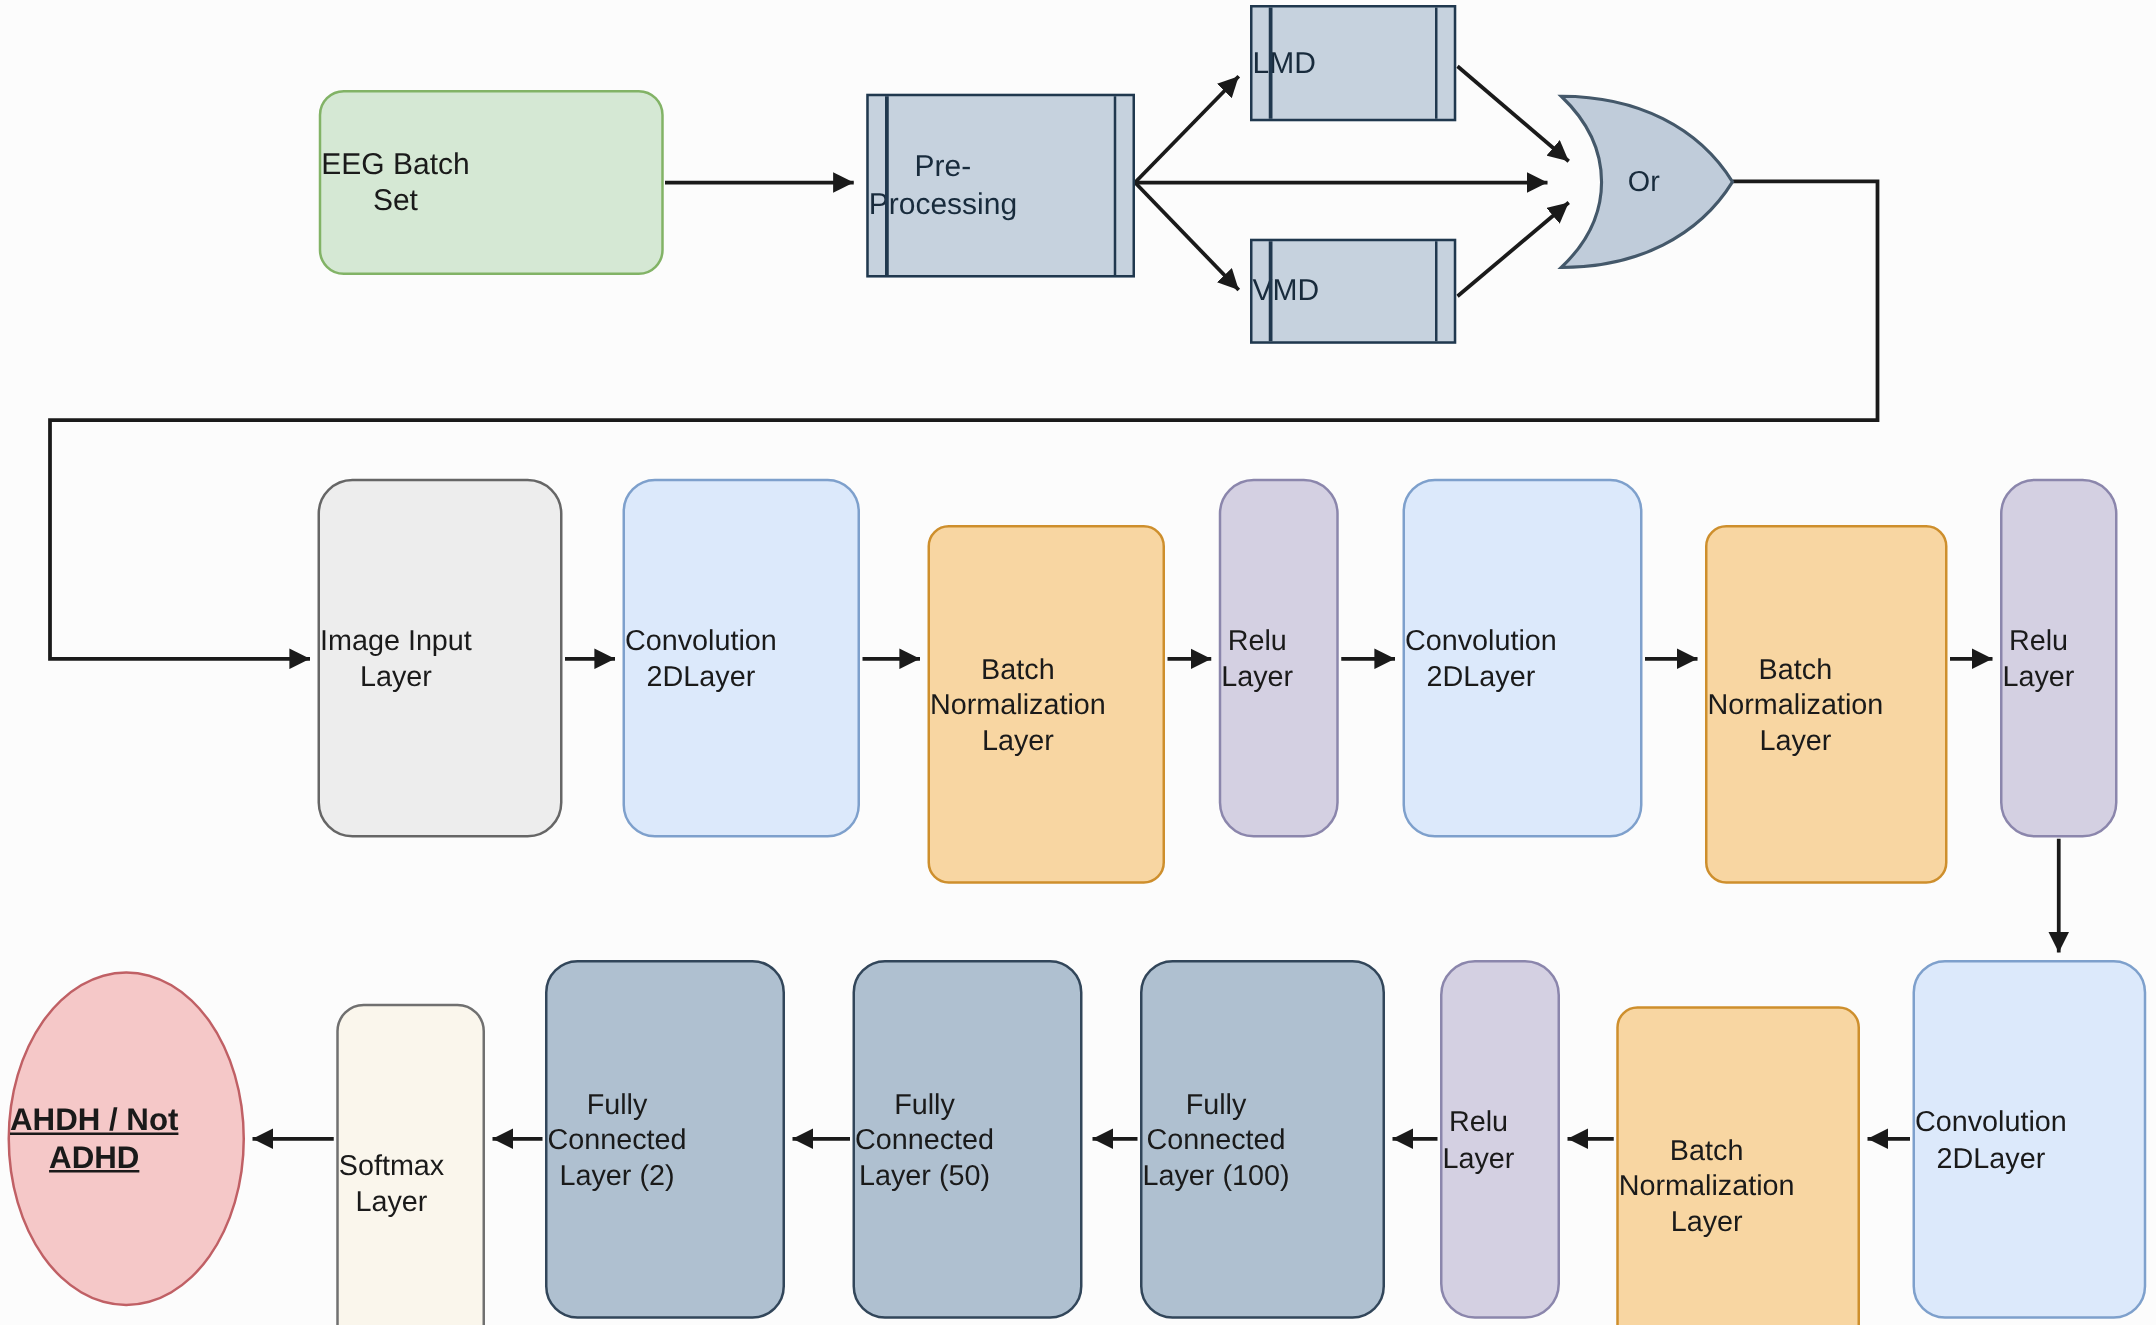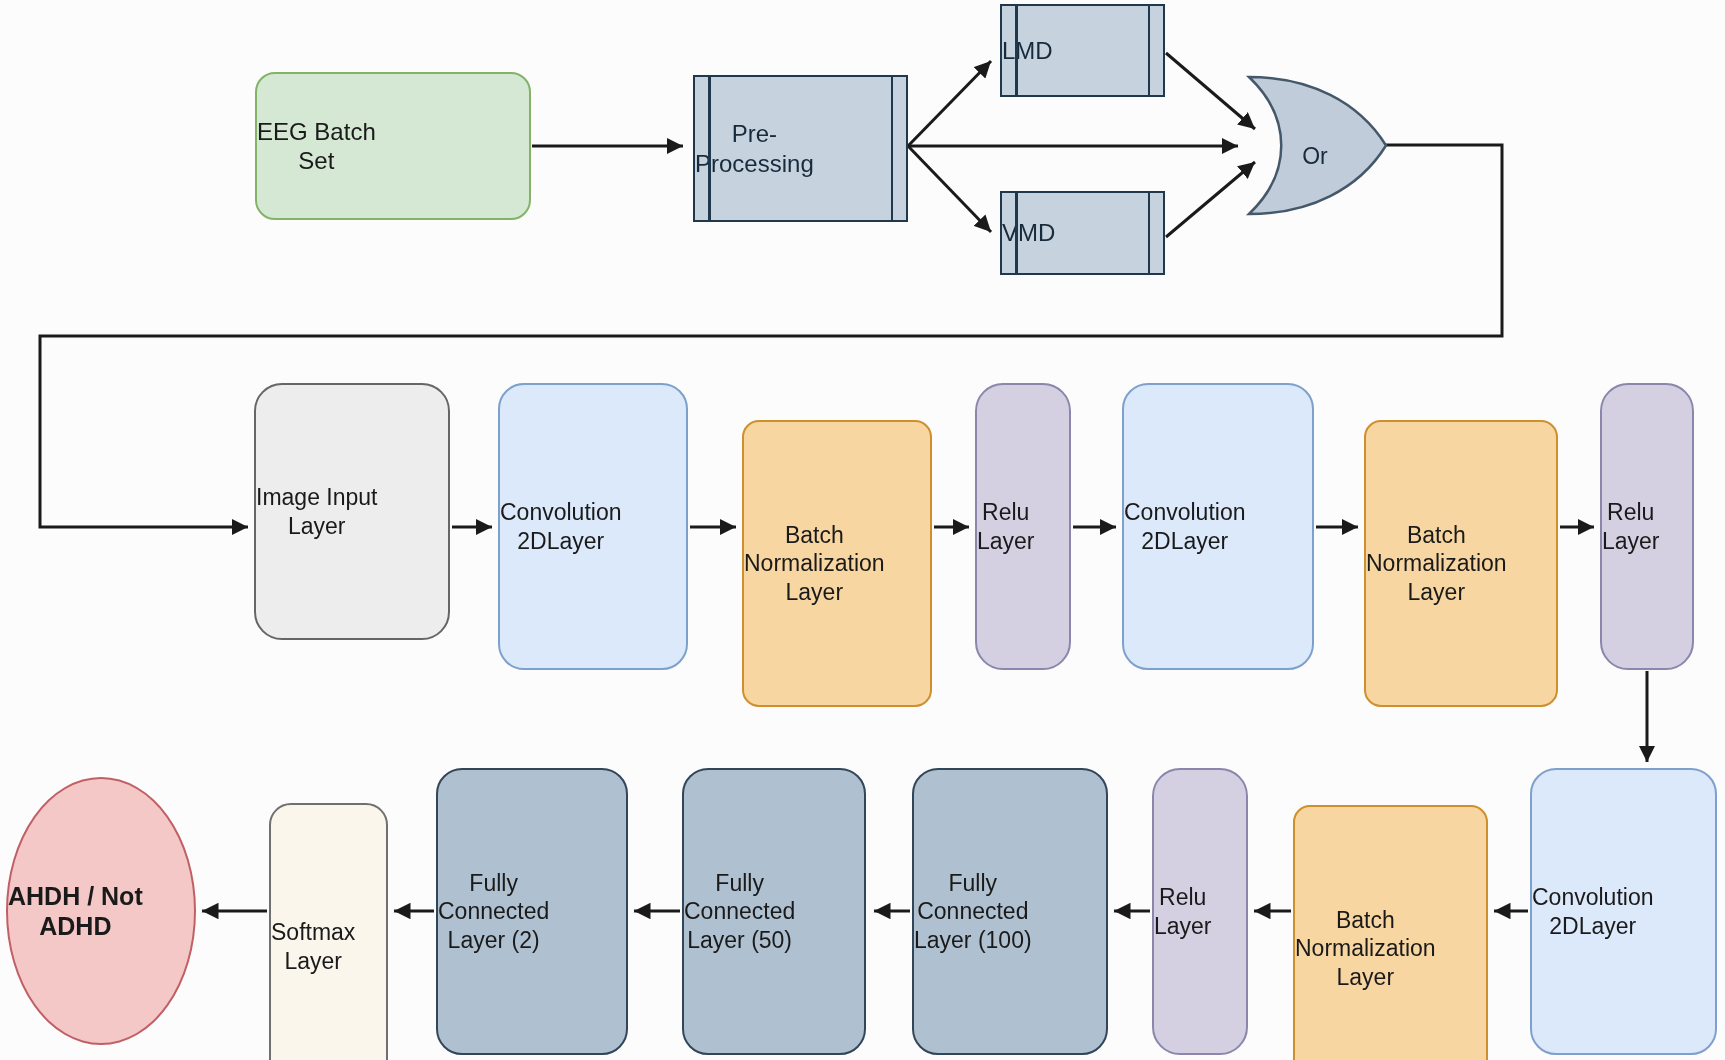--- a/index.html
+++ b/index.html
@@ -37,26 +37,26 @@
     content:"";position:absolute;top:0;bottom:0;width:2.5px;background:var(--process-stroke);
   }
   .process::before{left:13px;}
   .process::after{right:13px;}
   .gray{background:var(--gray-fill);border:2px solid var(--gray-stroke);border-radius:28px;}
   .blue{background:var(--blue-fill);border:2px solid var(--blue-stroke);border-radius:26px;}
   .orange{background:var(--orange-fill);border:2.5px solid var(--orange-stroke);border-radius:17px;margin-top:37px;}
   .purple{background:var(--purple-fill);border:2px solid var(--purple-stroke);border-radius:28px;}
   .slate{background:var(--slate-fill);border:2.5px solid var(--slate-stroke);border-radius:26px;}
   .cream{background:var(--cream-fill);border:2px solid var(--cream-stroke);border-radius:22px;margin-top:35px;}
-  .pink{background:var(--pink-fill);border:2.5px solid var(--pink-stroke);border-radius:50%;font-weight:bold;font-size:25px;}
+  .pink{background:var(--pink-fill);border:2.5px solid var(--pink-stroke);border-radius:50%;font-weight:bold;font-size:25px;text-decoration:underline;}
   .orgate{position:absolute;}
   .orgate svg{position:absolute;left:0;top:0;width:100%;height:100%;}
   .orgate path{fill:var(--gate-fill);stroke:var(--gate-stroke);stroke-width:2.5;}
   .orgate .orlabel{
-    position:absolute;left:22%;top:11px;width:56%;height:100%;
+    position:absolute;left:22%;top:0;width:56%;height:100%;
     display:flex;align-items:center;justify-content:center;
     font-size:23px;color:var(--process-text);
   }
 </style>
 </head>
 <body>
 
 <div class="canvas">
 
   <svg class="connectors">
@@ -102,21 +102,21 @@
   <div class="node process" style="left:1000px;top:191px;width:165px;height:84px">
     <span>VMD</span>
   </div>
   <div class="orgate" style="left:1240px;top:72px;width:150px;height:147px">
     <svg viewBox="0 0 150 147" preserveAspectRatio="none">
       <path d="M9,5 C52,46 52,101 9,142 C70,142 119,117 146,73.5 C119,30 70,5 9,5 Z"></path>
     </svg>
     <span class="orlabel">Or</span>
   </div>
 
-  <div class="node gray" style="left:254px;top:383px;width:196px;height:257px">
+  <div class="node gray" style="left:254px;top:383px;width:196px;height:287px">
     <span>Image Input
 Layer</span>
   </div>
   <div class="node blue" style="left:498px;top:383px;width:190px;height:287px">
     <span>Convolution
 2DLayer</span>
   </div>
   <div class="node orange" style="left:742px;top:383px;width:190px;height:287px">
     <span>Batch
 Normalization

